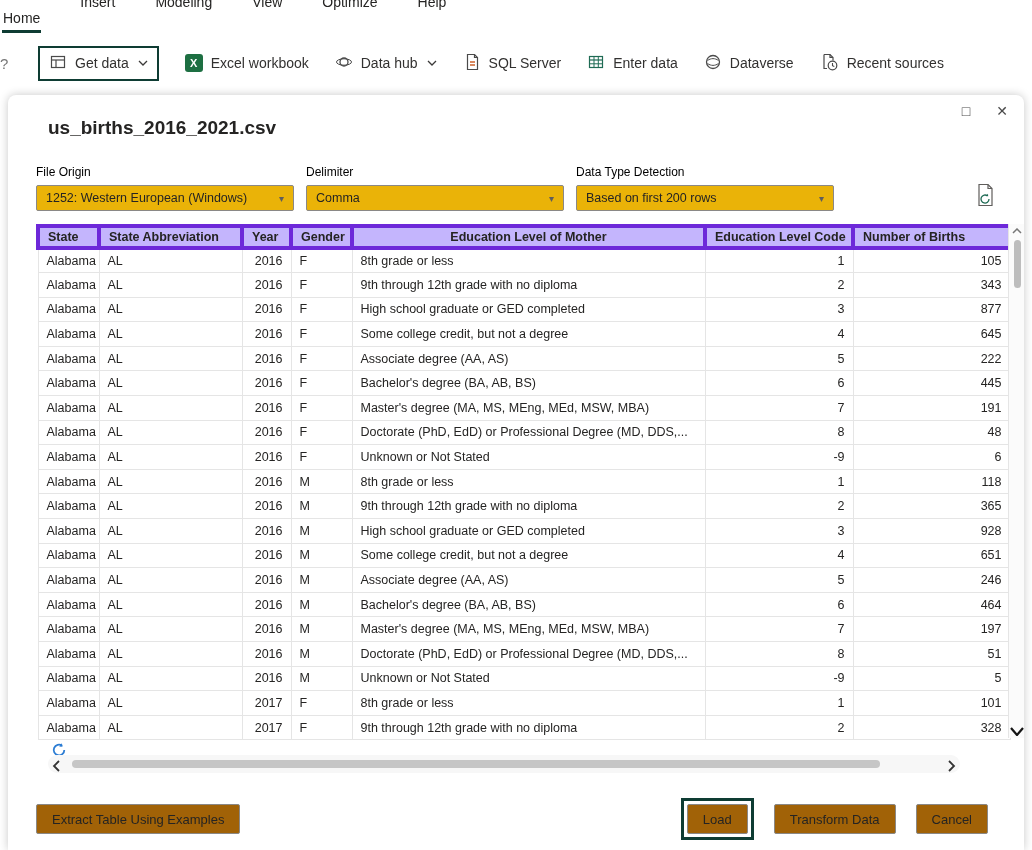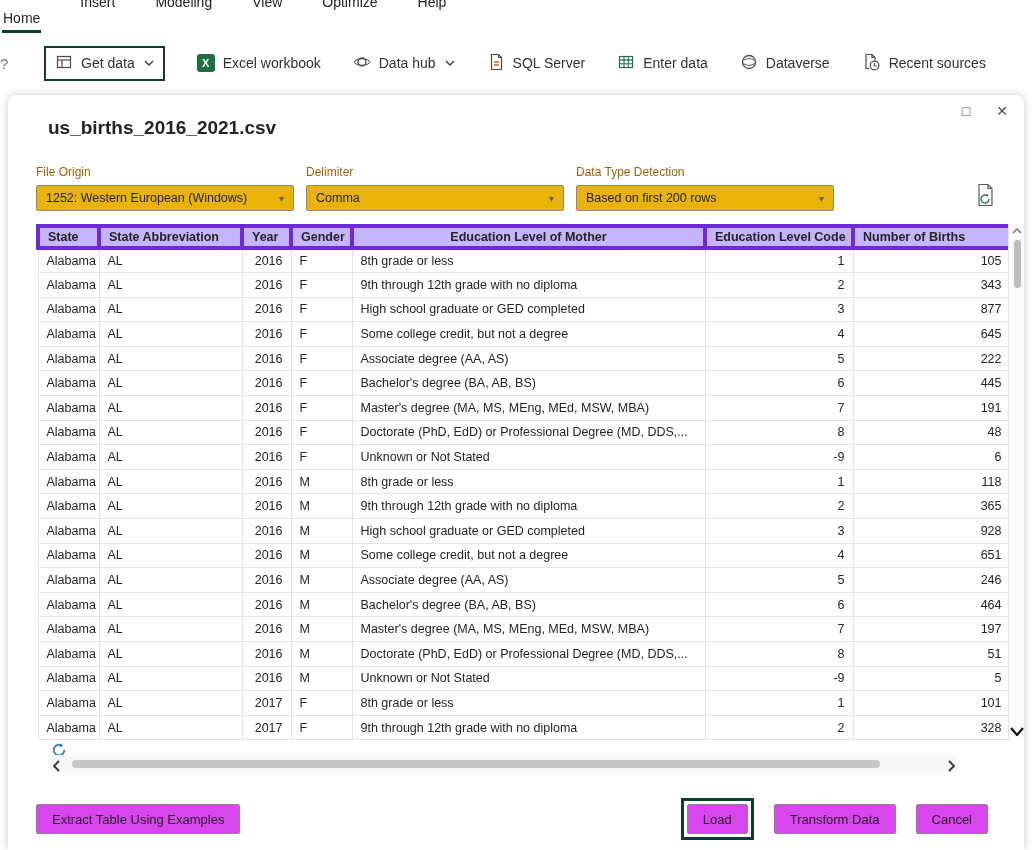--- a/index.html
+++ b/index.html
@@ -11,35 +11,35 @@
   body{margin:0;width:1032px;height:850px;position:relative;overflow:hidden;background:#fff;
        font-family:"Liberation Sans","DejaVu Sans",sans-serif;color:#252423;}
 
   
   .menubar{position:absolute;top:0;left:2px;height:33px;display:flex;gap:38px;align-items:flex-end;font-size:14px;color:#252423;}
   .menu-item{padding:7px 1px 24px;line-height:1;cursor:default;}
   .menu-item.active{border-bottom:3px solid var(--highlight);padding-bottom:5px;}
 
   .toolbar{position:absolute;top:36px;left:0;height:54px;display:flex;align-items:center;gap:26px;}
   .clip{width:12px;overflow:hidden;color:#777;font-size:15px;flex:none;}
-  .tool{display:flex;align-items:center;gap:8px;font-size:14px;color:#323130;white-space:nowrap;flex:none;cursor:default;margin-left:6px;}
+  .tool{display:flex;align-items:center;gap:8px;font-size:14px;color:#323130;white-space:nowrap;flex:none;cursor:default;}
   .tool .chev{margin-left:1px;display:flex;align-items:center;}
   .boxed{border:2px solid var(--highlight);padding:5px 9px;}
   .xlicon{width:18px;height:18px;background:var(--excel_green);color:#fff;font-weight:bold;font-size:11px;
           display:flex;align-items:center;justify-content:center;border-radius:3px;}
 
   
   .dialog{position:absolute;left:8px;top:95px;width:1016px;height:755px;background:#fff;
           border-radius:8px 8px 0 0;box-shadow:0 0 10px rgba(0,0,0,.22);}
   .dlg-controls{position:absolute;top:8px;right:16px;display:flex;gap:26px;color:#4a4a4a;font-size:14px;}
   .dlg-title{position:absolute;top:22px;left:40px;font-size:19px;font-weight:700;}
 
   .fields{position:absolute;top:70px;left:28px;display:flex;gap:12px;}
   .field{width:258px;}
-  .field-label{font-size:12px;color:#a16207;margin-bottom:6px;}
+  .field-label{font-size:12px;color:#000000;margin-bottom:6px;}
   .dd{height:26px;border:1px solid #8a8886;border-radius:2px;display:flex;align-items:center;
       justify-content:space-between;padding:0 9px;font-size:12.5px;background:#eab308;cursor:default;}
   .dd .dd-caret{color:#605e5c;font-size:10px;}
   .file-icon{position:absolute;top:88px;right:28px;}
 
   
   .preview{position:absolute;top:129px;left:28px;width:972px;border-collapse:collapse;table-layout:fixed;font-size:12.5px;}
   .preview th{height:22px;background:#c4b5fd;border:4px solid #6d28d9;font-weight:700;padding:0 8px;
               text-align:left;overflow:hidden;white-space:nowrap;}
   .preview td{height:24.6px;border:1px solid #e5e5e5;padding:0 8px;overflow:hidden;white-space:nowrap;}
@@ -54,21 +54,21 @@
 
   .refresh-blue{position:absolute;top:648px;left:44px;}
 
   .hscroll{position:absolute;top:660px;left:40px;width:912px;height:18px;background:#f7f7f7;border-radius:9px;}
   .hleft{position:absolute;left:4px;top:3px;}
   .hthumb{position:absolute;left:24px;top:5px;width:808px;height:8px;background:#c6c6c6;border-radius:4px;}
   .hright{position:absolute;right:4px;top:3px;}
 
   
   .footer{position:absolute;top:703px;left:28px;right:36px;display:flex;justify-content:space-between;align-items:center;}
-  .btn{height:30px;padding:0 15px;background:#d946ef;border:1px solid #8a8886;border-radius:2px;
+  .btn{height:30px;padding:0 15px;background:#a16207;border:1px solid #8a8886;border-radius:2px;
        font-size:13px;color:#252423;font-family:inherit;cursor:pointer;}
   .right-group{display:flex;gap:20px;align-items:center;}
   .load-wrap{border:3px solid var(--highlight);padding:3px;}
 </style>
 </head>
 <body>
 
 <div class="menubar">
   <span class="menu-item active">Home</span>
   <span class="menu-item">Insert</span>

